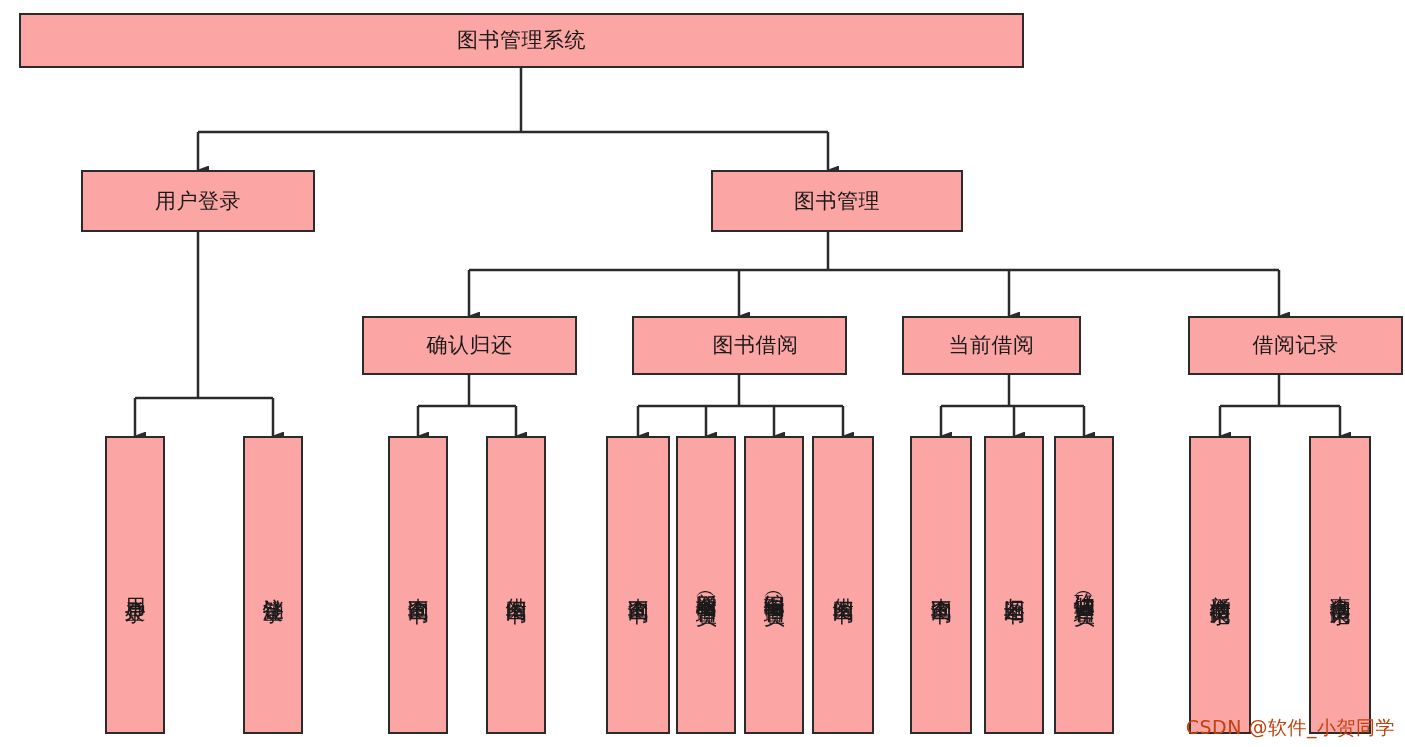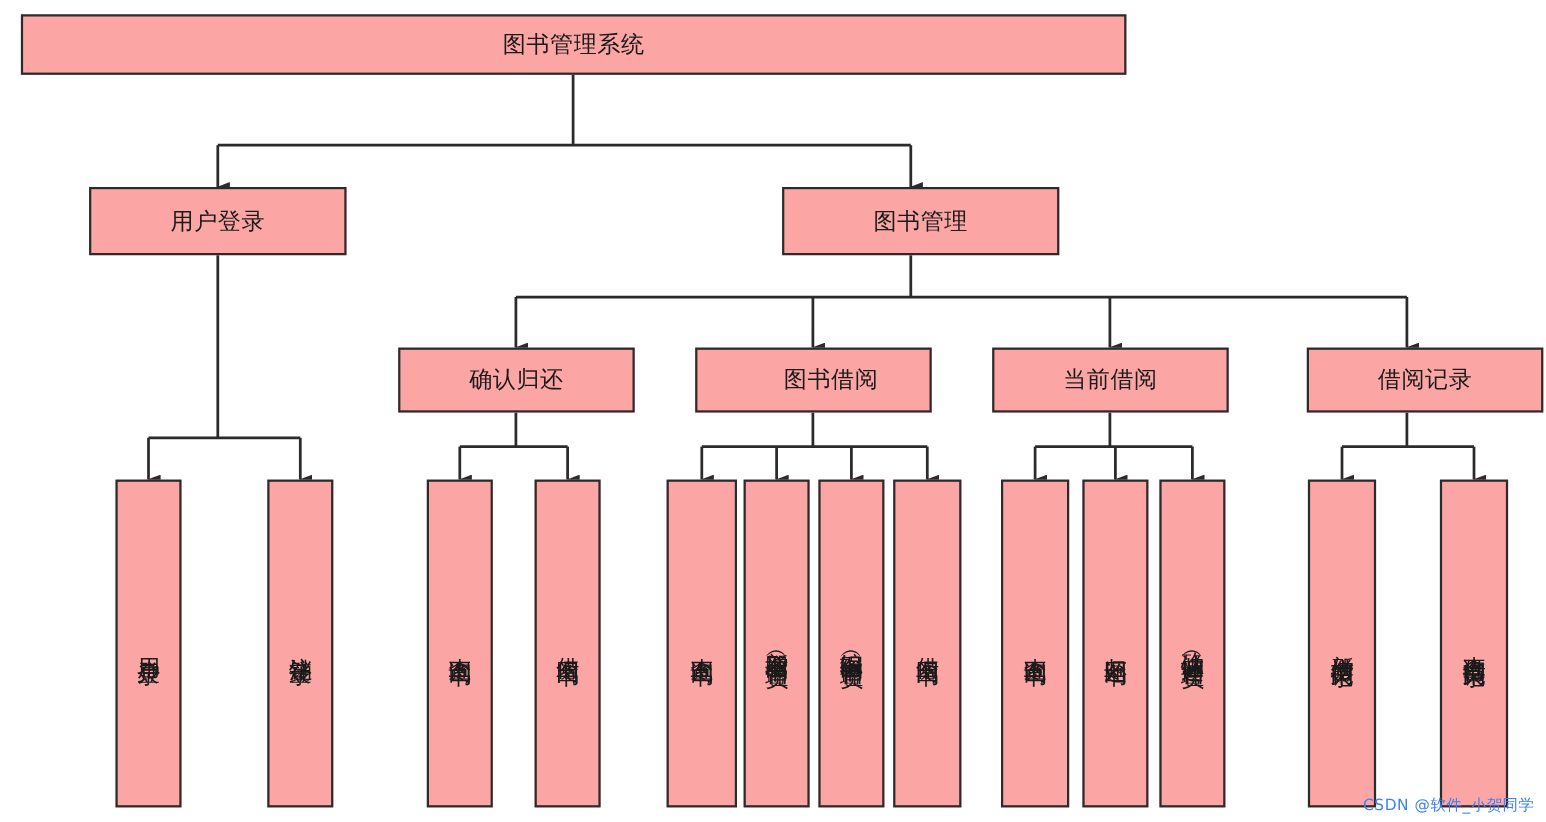--- a/index.html
+++ b/index.html
@@ -50,22 +50,22 @@
     font-size: 21px;
     line-height: 1.45;
     letter-spacing: 2px;
     white-space: normal;
     max-height: 272px;
   }
   .watermark {
     position: absolute;
     right: 10px;
     bottom: 6px;
-    font-size: 14px;
-    color: #3b82f6;
+    font-size: 19px;
+    color: #c2410c;
     letter-spacing: 0.5px;
     z-index: 5;
     white-space: nowrap;
   }
 </style>
 </head>
 <body>
 
 <div id="diagram-root">
 
@@ -121,21 +121,21 @@
       </div>
       <div class="node level2-node" style="left: 711px; top: 170px; width: 252px; height: 62px;">
         <div class="node-label">图书管理</div>
       </div>
       <div class="node level3-node" style="left: 362px; top: 316px; width: 215px; height: 59px;">
         <div class="node-label">确认归还</div>
       </div>
       <div class="node level3-node" style="left: 632px; top: 316px; width: 215px; height: 59px; padding-left: 32px;">
         <div class="node-label">图书借阅</div>
       </div>
-      <div class="node level3-node" style="left: 902px; top: 316px; width: 215px; height: 59px;">
+      <div class="node level3-node" style="left: 902px; top: 316px; width: 179px; height: 59px;">
         <div class="node-label">当前借阅</div>
       </div>
       <div class="node level3-node" style="left: 1172px; top: 316px; width: 215px; height: 59px; margin-left: 16px;">
         <div class="node-label">借阅记录</div>
       </div>
       <div class="node leaf" style="left: 105px; top: 436px; width: 60px; height: 298px;">
         <div class="node-label">用户登录</div>
       </div>
       <div class="node leaf" style="left: 243px; top: 436px; width: 60px; height: 298px;">
         <div class="node-label">注销登录</div>

